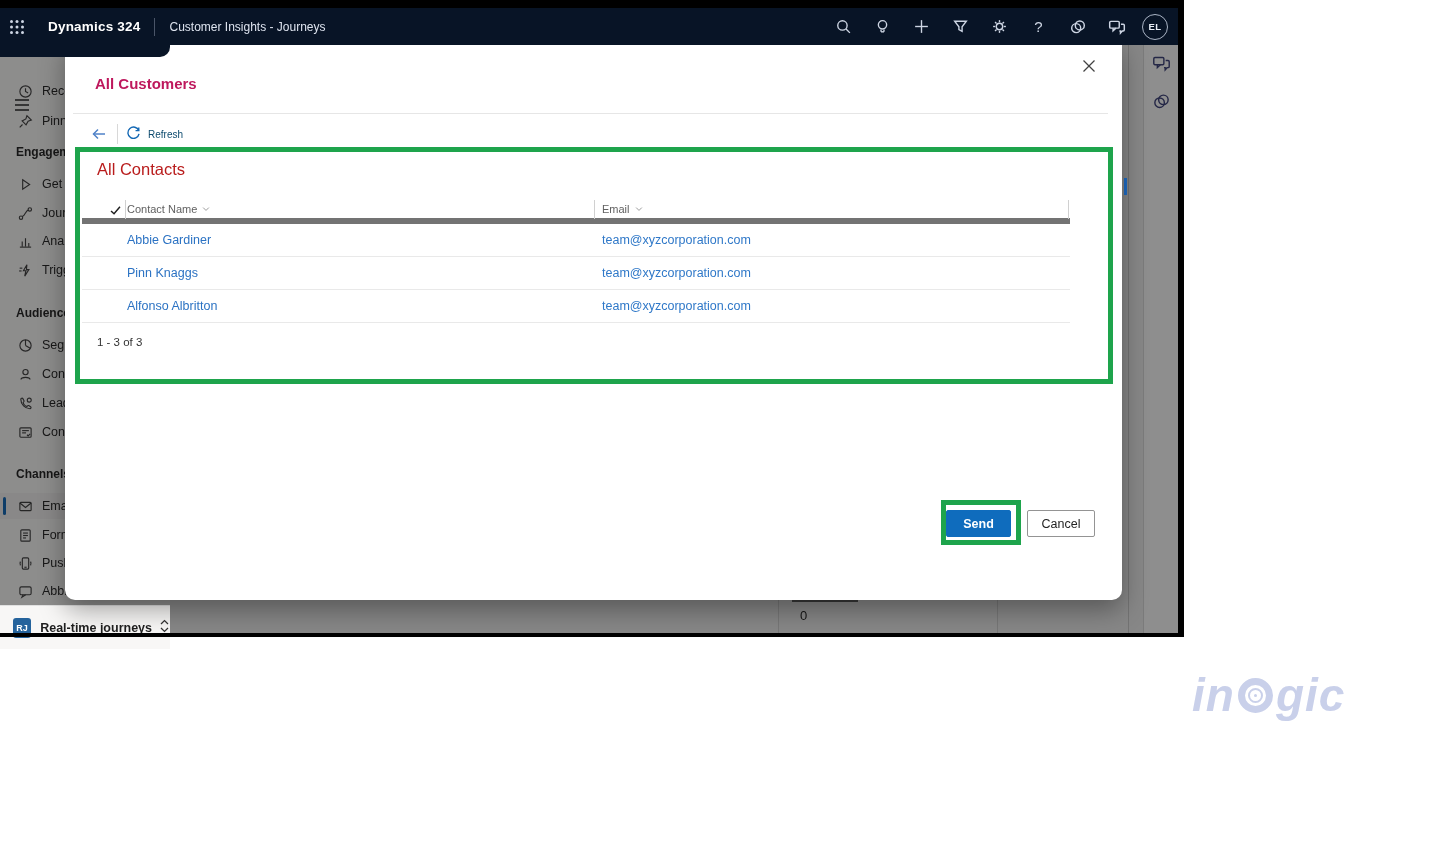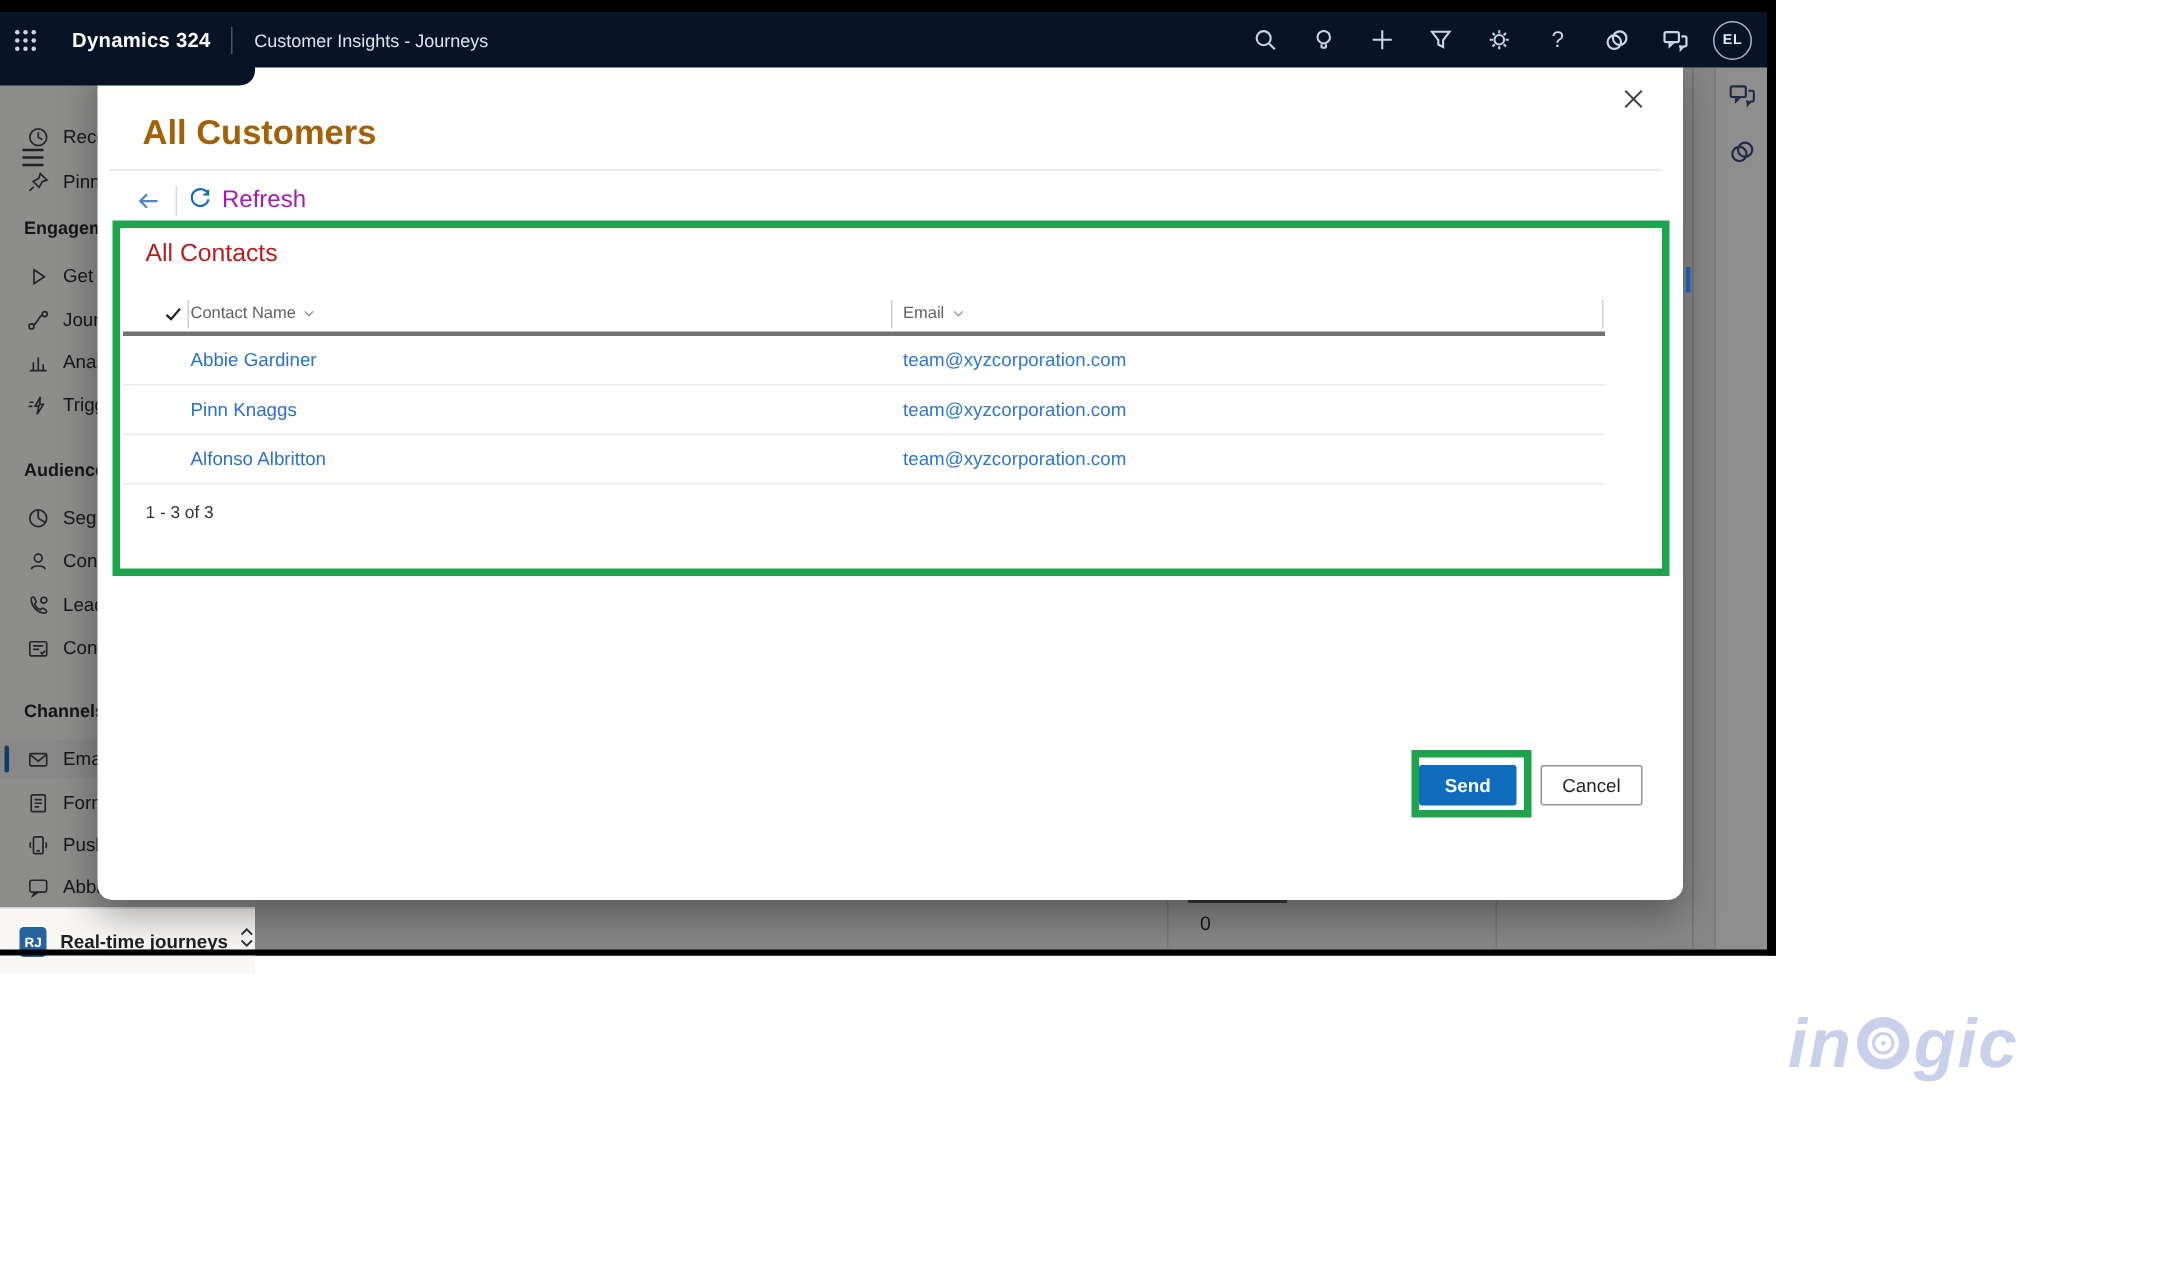--- a/index.html
+++ b/index.html
@@ -52,34 +52,34 @@
   #area-switch-ic { margin-left:7px; }
   #area-switch-ic svg { stroke:#333; fill:none; stroke-width:1.3; }
 
   #bottom-strip { position:absolute; left:0; top:633px; width:1184px; height:4px; background:#000; z-index:50; }
   #right-strip { position:absolute; left:1178px; top:0; width:6px; height:637px; background:#000; z-index:50; }
 
   
   #modal { position:absolute; left:65px; top:40px; width:1057px; height:560px; background:#ffffff; border-radius:4px 4px 10px 10px; box-shadow:0 10px 26px rgba(0,0,0,.35); z-index:60; }
   #modal-close { position:absolute; right:22px; top:15px; width:22px; height:22px; display:flex; align-items:center; justify-content:center; cursor:pointer; }
   #modal-close svg { stroke:#424242; stroke-width:1.3; }
-  #modal-title { position:absolute; left:30px; top:35px; font-size:23px; font-weight:bold; color:#a16207; }
+  #modal-title { position:absolute; left:30px; top:35px; font-size:15px; font-weight:bold; color:#be185d; }
   #modal-divider { position:absolute; left:8px; top:73px; width:1035px; height:1px; background:#e6e6e6; }
   #toolbar { position:absolute; left:0; top:80px; width:100%; height:28px; display:flex; align-items:center; }
   #back-btn { margin-left:24px; width:20px; height:20px; display:flex; align-items:center; justify-content:center; cursor:pointer; }
   #back-btn svg { stroke:#4f82c8; fill:none; stroke-width:1.5; }
   .tb-sep { width:1px; height:20px; background:#d8d8d8; margin:0 8px; }
   #refresh-btn { display:flex; align-items:center; cursor:pointer; }
   #refresh-btn svg { stroke:#1267b4; fill:none; stroke-width:1.5; }
-  #refresh-label { font-size:16px; color:#a21caf; margin-left:7px; }
+  #refresh-label { font-size:10px; color:#0c4a6e; margin-left:7px; }
 
   #section-title { position:absolute; left:32px; top:120px; font-size:16.5px; font-weight:normal; color:#b91c1c; }
 
   #table { position:absolute; left:17px; top:156px; width:988px; }
-  #thead { position:relative; height:28px; border-bottom:3px solid #737373; }
+  #thead { position:relative; height:28px; border-bottom:6px solid #737373; }
   .th-check { position:absolute; left:27px; top:7px; }
   .th-check svg { stroke:#1f1f1f; fill:none; stroke-width:1.8; }
   .col-vline { position:absolute; top:4px; width:1px; height:19px; background:#d0d0d0; }
   .th-label { position:absolute; top:7px; font-size:11px; color:#616161; display:flex; align-items:center; gap:4px; cursor:pointer; }
   .th-label svg { stroke:#8a8a8a; fill:none; stroke-width:1.2; }
   .trow { position:relative; height:33px; border-bottom:1px solid #e9e9e9; cursor:pointer; }
   .cell-name { position:absolute; left:45px; top:9px; font-size:12.5px; color:#2b72c3; cursor:pointer; }
   .cell-email { position:absolute; left:520px; top:9px; font-size:12.5px; color:#2f78c8; cursor:pointer; }
   #pagination { position:absolute; left:32px; top:296px; font-size:11.5px; color:#333; }
 

